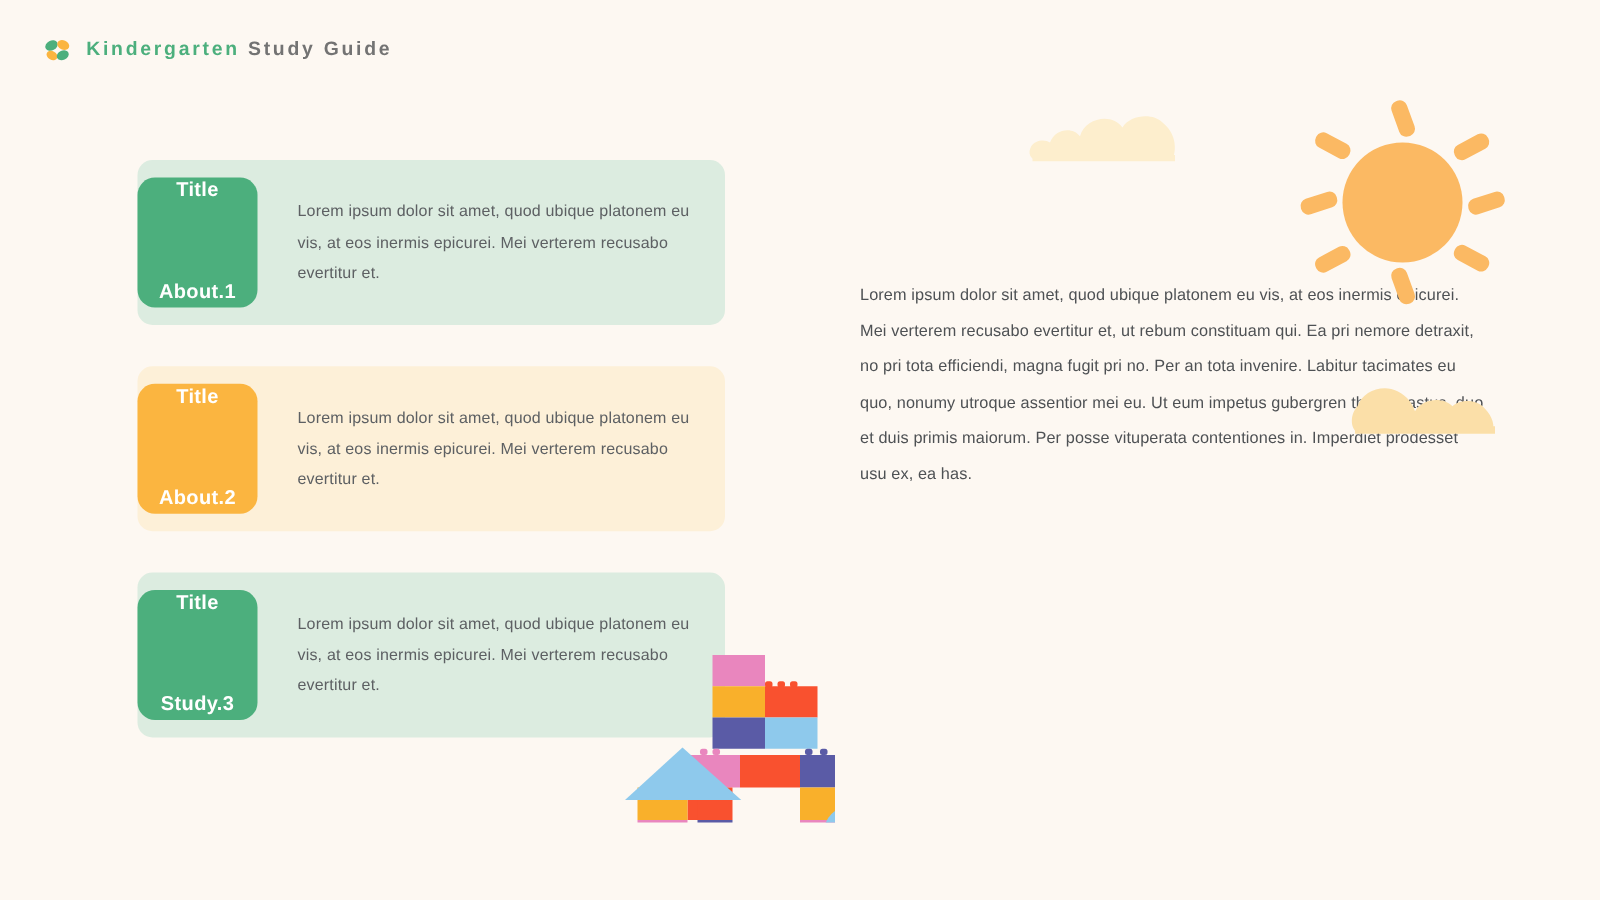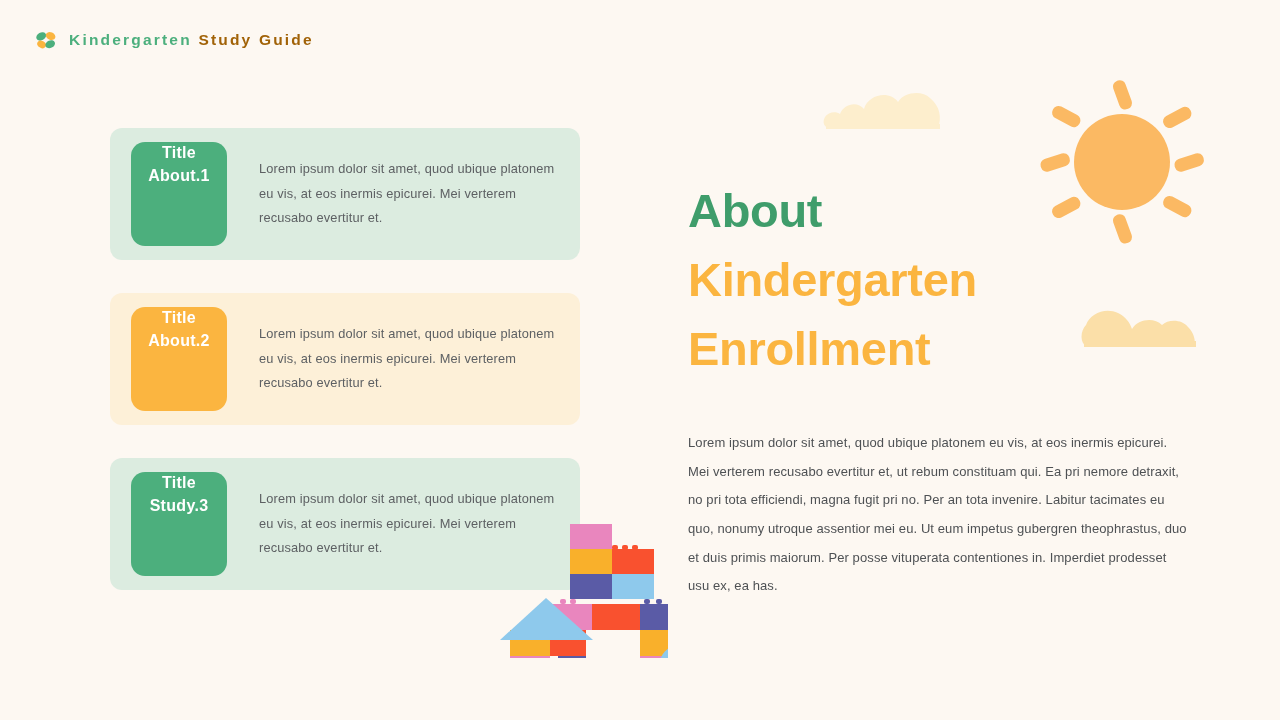--- a/index.html
+++ b/index.html
@@ -18,43 +18,43 @@
     display:flex; align-items:center; gap:11px;
   }
   .brand-mark { width:24px; height:24px; position:relative; flex:0 0 auto; }
   .brand-text {
     font-size:15.5px;
     font-weight:bold;
     letter-spacing:2.2px;
     white-space:nowrap;
   }
   .brand-text .b-green { color:#4caf7d; }
-  .brand-text .b-orange { color:#a16207; }
+  .brand-text .b-orange { color:#737373; }
 
   
   .cards { position:absolute; left:110px; top:128px; width:470px; }
   .card {
     position:relative;
     height:132px;
     border-radius:12px;
     display:flex;
     align-items:center;
     margin-bottom:33px;
   }
   .card.green  { background:#dcece0; }
   .card.orange { background:#fdf0d8; }
   .card-tile {
     width:96px; height:104px;
-    margin-left:21px;
+    margin-left:0;
     border-radius:14px;
     flex:0 0 auto;
     display:flex;
     flex-direction:column;
     align-items:center;
-    justify-content:flex-start;
+    justify-content:space-between;
     color:#ffffff;
     font-weight:bold;
     font-size:16px;
     line-height:1.42;
     letter-spacing:0.3px;
   }
   .card-tile.t-green  { background:#4caf7d; }
   .card-tile.t-orange { background:#fbb540; }
   .card-body {
     margin-left:32px;
@@ -131,25 +131,20 @@
     <div class="card-tile t-green">
       <span>Title</span>
       <span>Study.3</span>
     </div>
     <div class="card-body">Lorem ipsum dolor sit amet, quod ubique platonem eu vis, at eos inermis epicurei. Mei verterem recusabo evertitur et.</div>
   </div>
 
 </div>
 
 <div class="right">
-  <div class="headline">
-    <div class="h-green">About</div>
-    <div class="h-orange">Kindergarten</div>
-    <div class="h-orange">Enrollment</div>
-  </div>
   <div class="paragraph">Lorem ipsum dolor sit amet, quod ubique platonem eu vis, at eos inermis epicurei. Mei verterem recusabo evertitur et, ut rebum constituam qui. Ea pri nemore detraxit, no pri tota efficiendi, magna fugit pri no. Per an tota invenire. Labitur tacimates eu quo, nonumy utroque assentior mei eu. Ut eum impetus gubergren theophrastus, duo et duis primis maiorum. Per posse vituperata contentiones in. Imperdiet prodesset usu ex, ea has.</div>
 </div>
 
 <div class="deco" id="cloud-top">
   <svg width="140" height="42" viewBox="0 0 140 42">
     <path d="M8 40 C2 40 0 34 3 29 C6 24 14 23 18 26 C22 15 36 13 42 21 C46 6 68 2 76 14 C82 4 100 2 108 10 C118 18 120 30 116 40 Z" fill="#fdeecd"></path>
     <rect x="4" y="36" width="114" height="5" fill="#fdeecd"></rect>
   </svg>
 </div>
 

